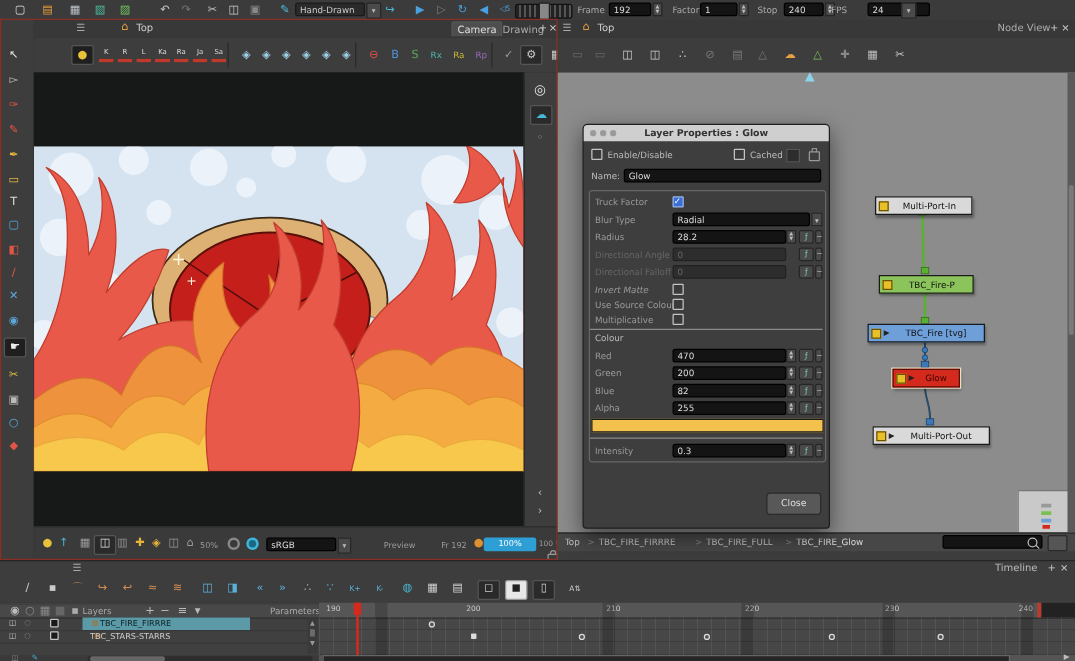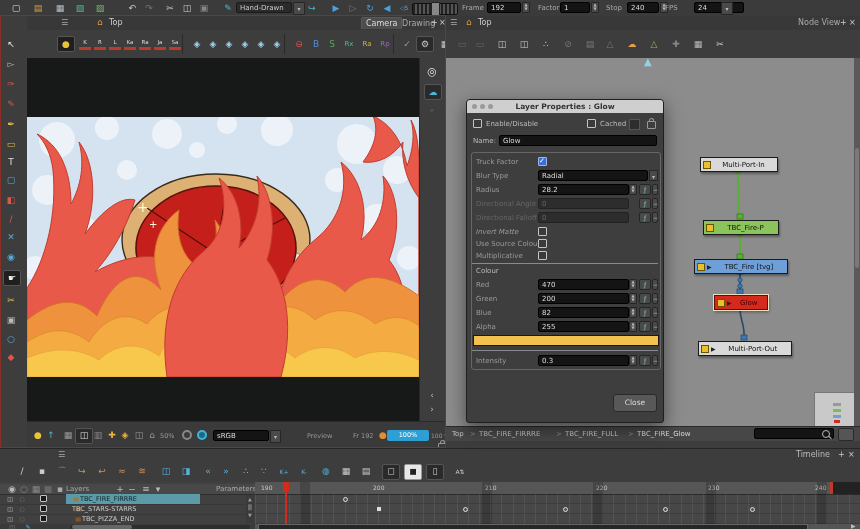--- a/index.html
+++ b/index.html
@@ -485,27 +485,20 @@
         <span class="rowname" style="left:14px;top:1px;font-size:6.5px;color:#0c2427;">TBC_FIRE_FIRRRE</span>
       </div>
     </div>
     <div class="abs" style="left:0;top:22px;width:255px;height:10px;border-bottom:1px solid #383838;">
       <span class="ic" style="left:2px;top:-2px;font-size:6px;">◫</span>
       <span class="ic" style="left:14px;top:-2px;font-size:6px;color:#777;">○</span>
       <div class="cb" style="left:40px;top:1px;width:7px;height:7px;background:#1a1a1a;"></div>
       <span class="ic" style="left:70px;top:-2px;font-size:6px;color:#b86a10;">▤</span>
       <span class="rowname" style="left:72px;top:1px;font-size:6.5px;">TBC_STARS-STARRS</span>
     </div>
-    <div class="abs" style="left:0;top:32px;width:255px;height:10px;border-bottom:1px solid #383838;">
-      <span class="ic" style="left:2px;top:-2px;font-size:6px;">◫</span>
-      <span class="ic" style="left:14px;top:-2px;font-size:6px;color:#777;">○</span>
-      <div class="cb" style="left:40px;top:1px;width:7px;height:7px;background:#1a1a1a;"></div>
-      <span class="ic" style="left:70px;top:-2px;font-size:6px;color:#b86a10;">▤</span>
-      <span class="rowname" style="left:82px;top:1px;font-size:6.5px;">TBC_PIZZA_END</span>
-    </div>
 
     <div class="abs" style="left:0;top:42px;width:255px;height:6px;background:#3a3a3a;">
       <span class="ic" style="left:4px;top:-4px;font-size:6px;color:#888;">◫</span>
       <span class="ic" style="left:20px;top:-4px;font-size:6px;color:#49b8d8;">✎</span>
       <div class="abs" style="left:70px;top:1px;width:180px;height:4px;background:#2d2d2d;border-radius:2px;">
         <div class="abs" style="left:2px;top:0;width:60px;height:4px;background:#666;border-radius:2px;"></div>
       </div>
     </div>
     <div class="abs" style="left:246px;top:13px;width:8px;height:28px;background:#3a3a3a;color:#999;font-size:5px;text-align:center;line-height:8px;">▲<br>▒<br>▼</div>
   </div>

